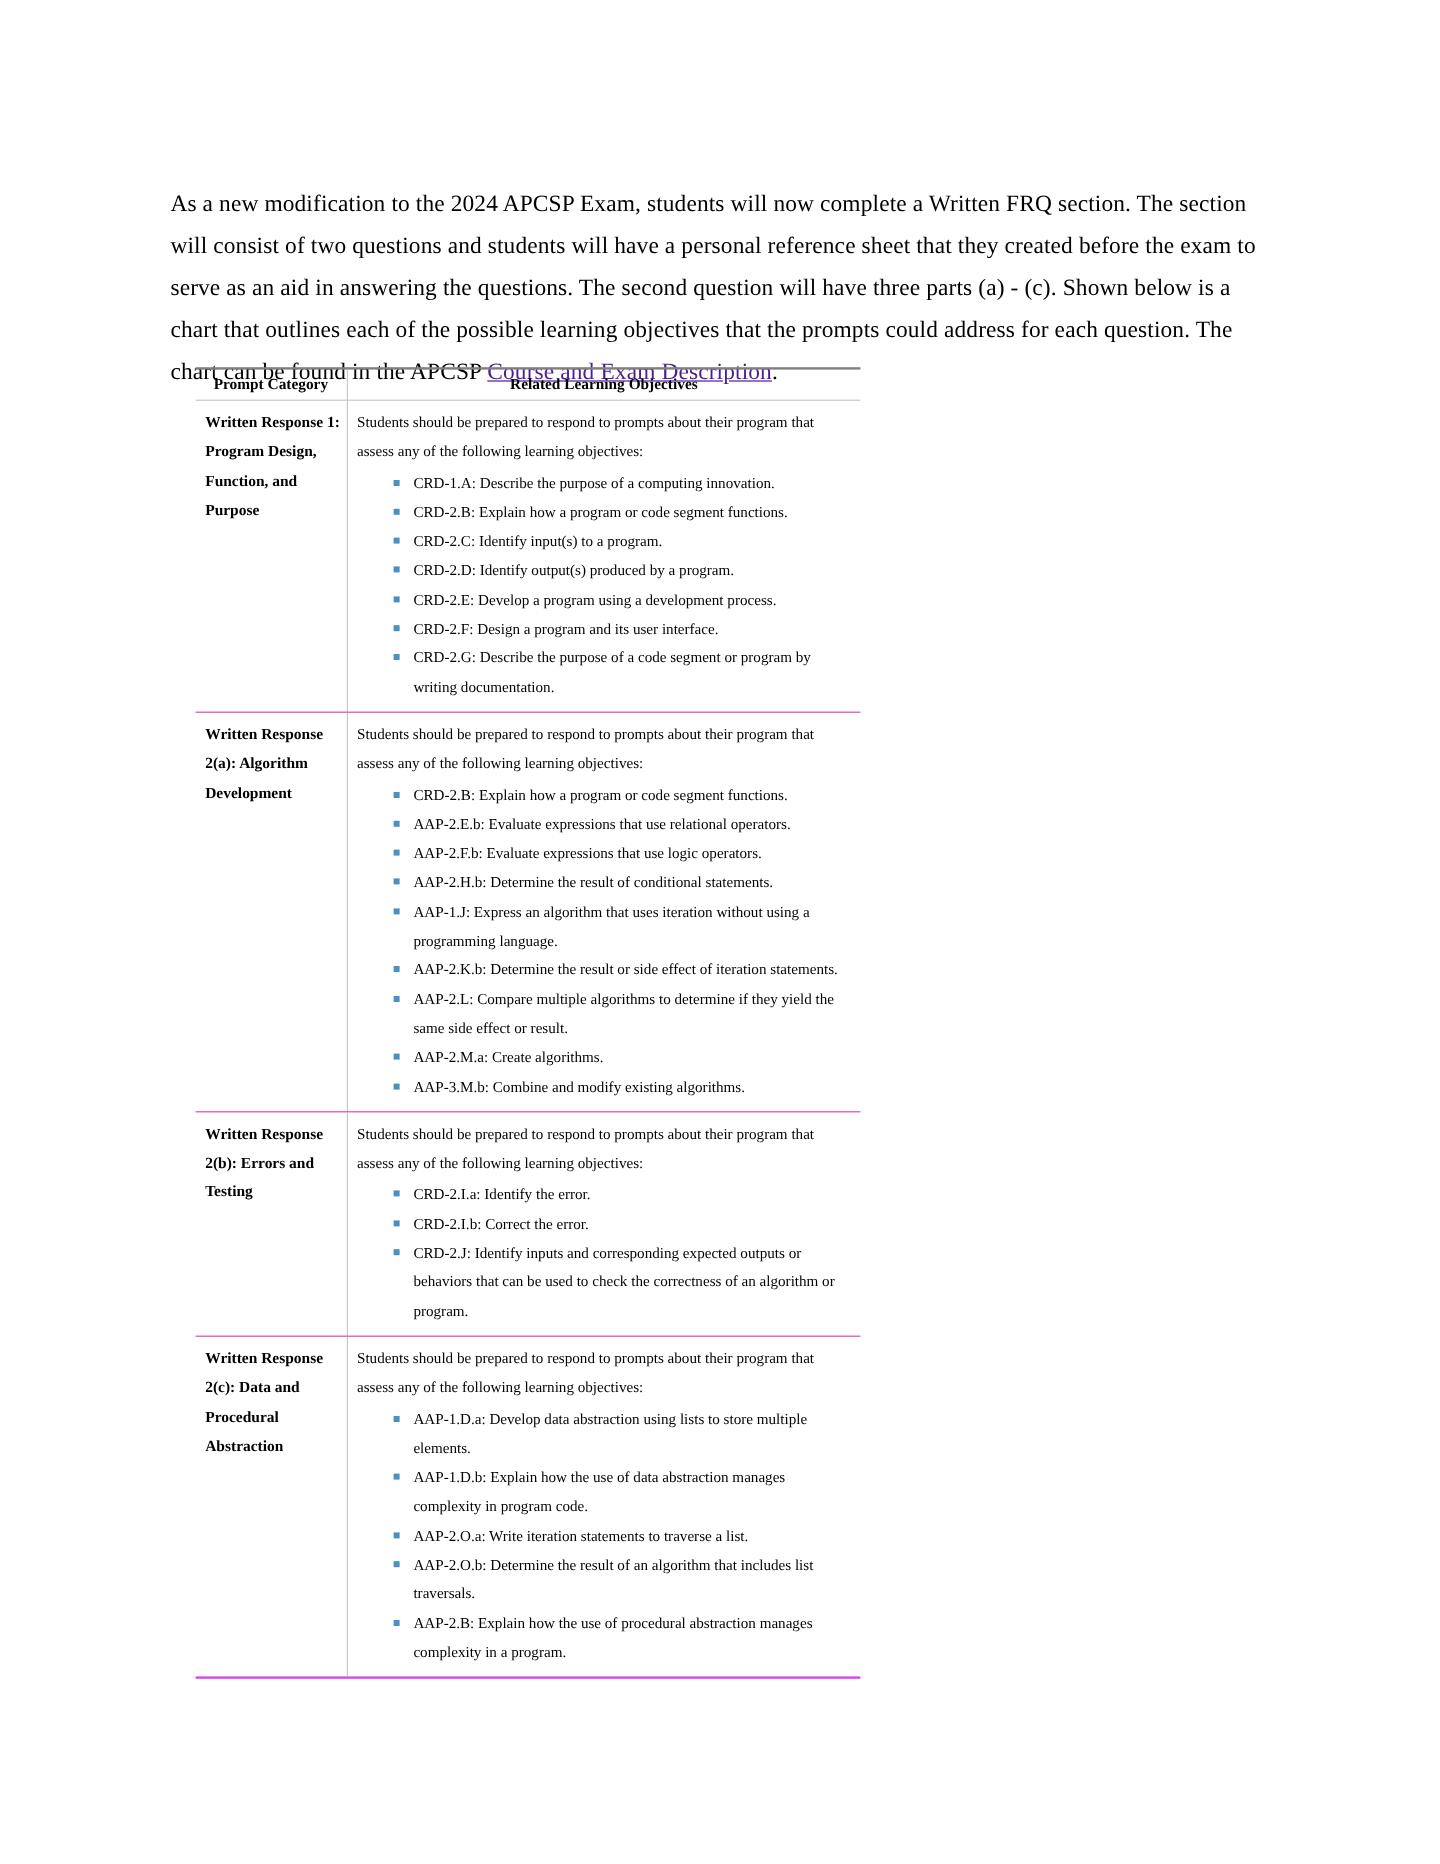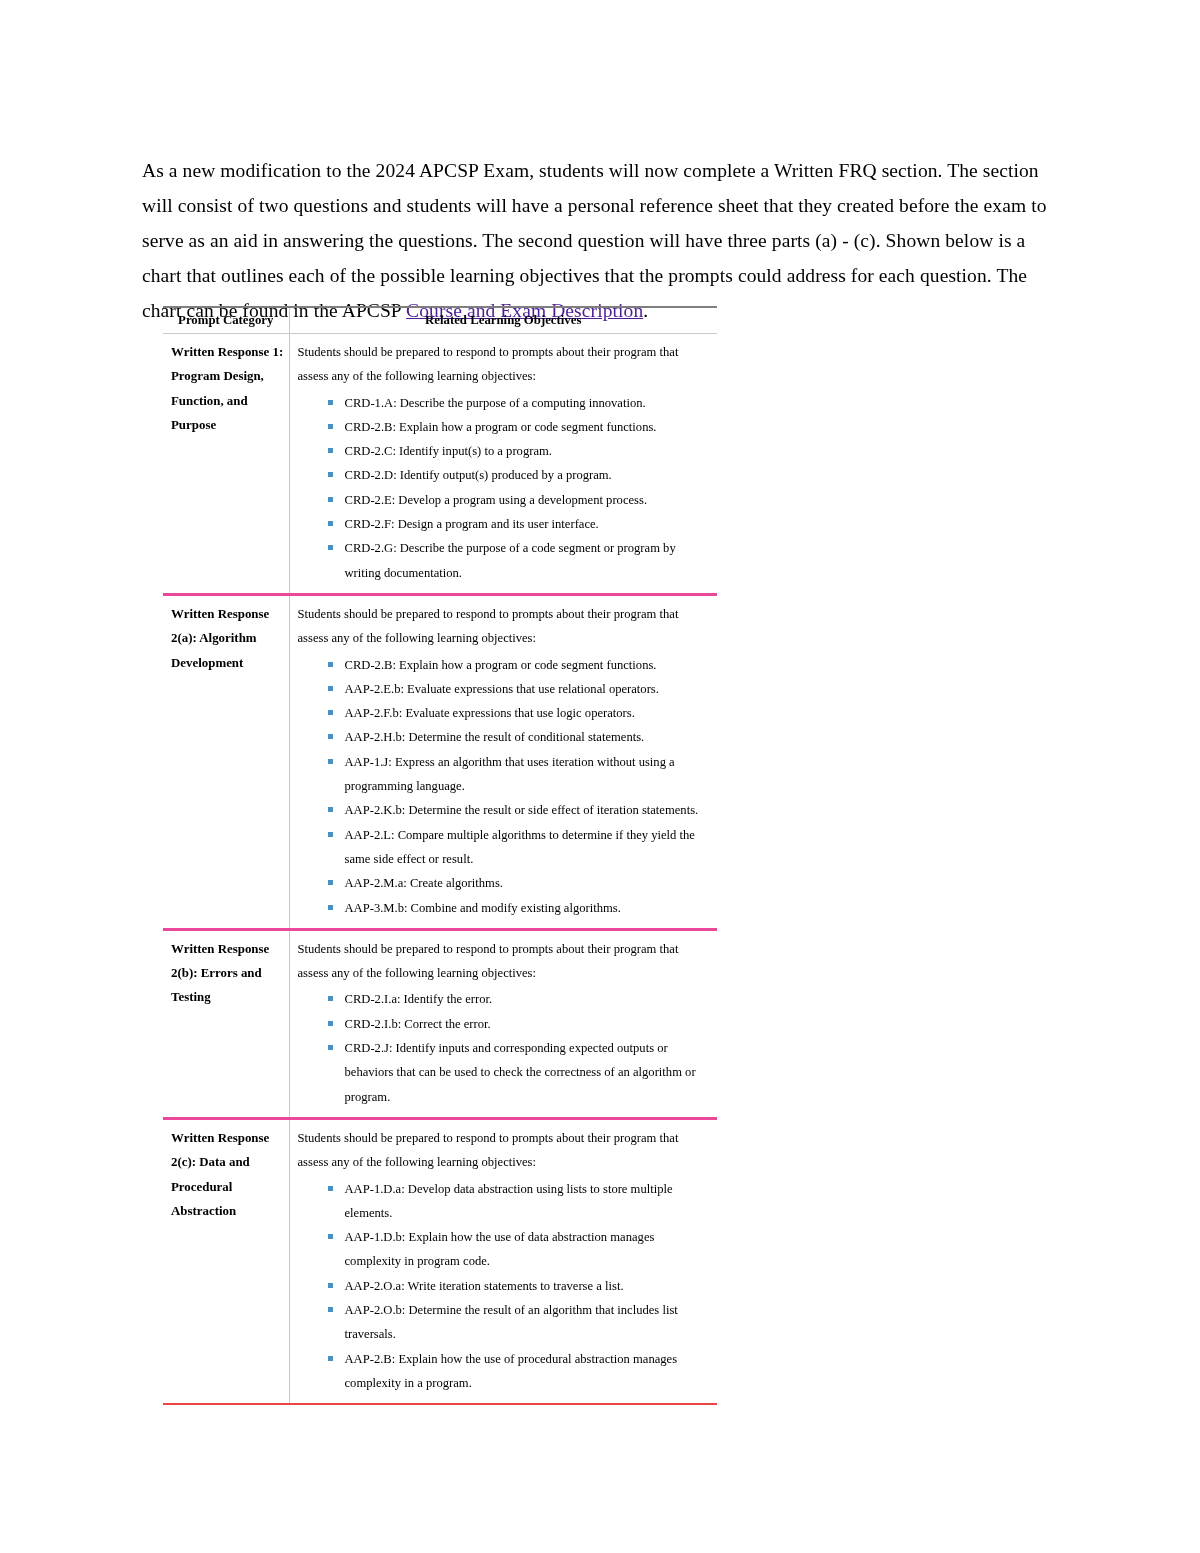--- a/index.html
+++ b/index.html
@@ -56,34 +56,34 @@
     font-weight: bold;
     text-align: center;
     vertical-align: top;
     font-size: 12.8px;
     line-height: 17px;
   }
   table.objectives thead th.c1 {
     border-right: 1px solid #c8c8c8;
   }
   table.objectives tbody td {
-    border-bottom: 3px solid #ec4899;
+    border-bottom: 1px solid #ec4899;
     padding: 6px 8px 8px 8px;
     vertical-align: top;
     line-height: 24.3px;
   }
   table.objectives tbody td.cat {
     border-right: 1px solid #c8c8c8;
     font-weight: bold;
     font-size: 12.9px;
     line-height: 24.3px;
     padding-right: 4px;
   }
   table.objectives tbody tr:last-child td {
-    border-bottom: 2px solid #ef4444;
+    border-bottom: 2px solid #d946ef;
   }
   .lead-in {
     margin: 0 0 2px 0;
     line-height: 24.3px;
   }
   ul.objlist {
     list-style: none;
     margin: 0;
     padding: 0 0 0 30px;
   }

